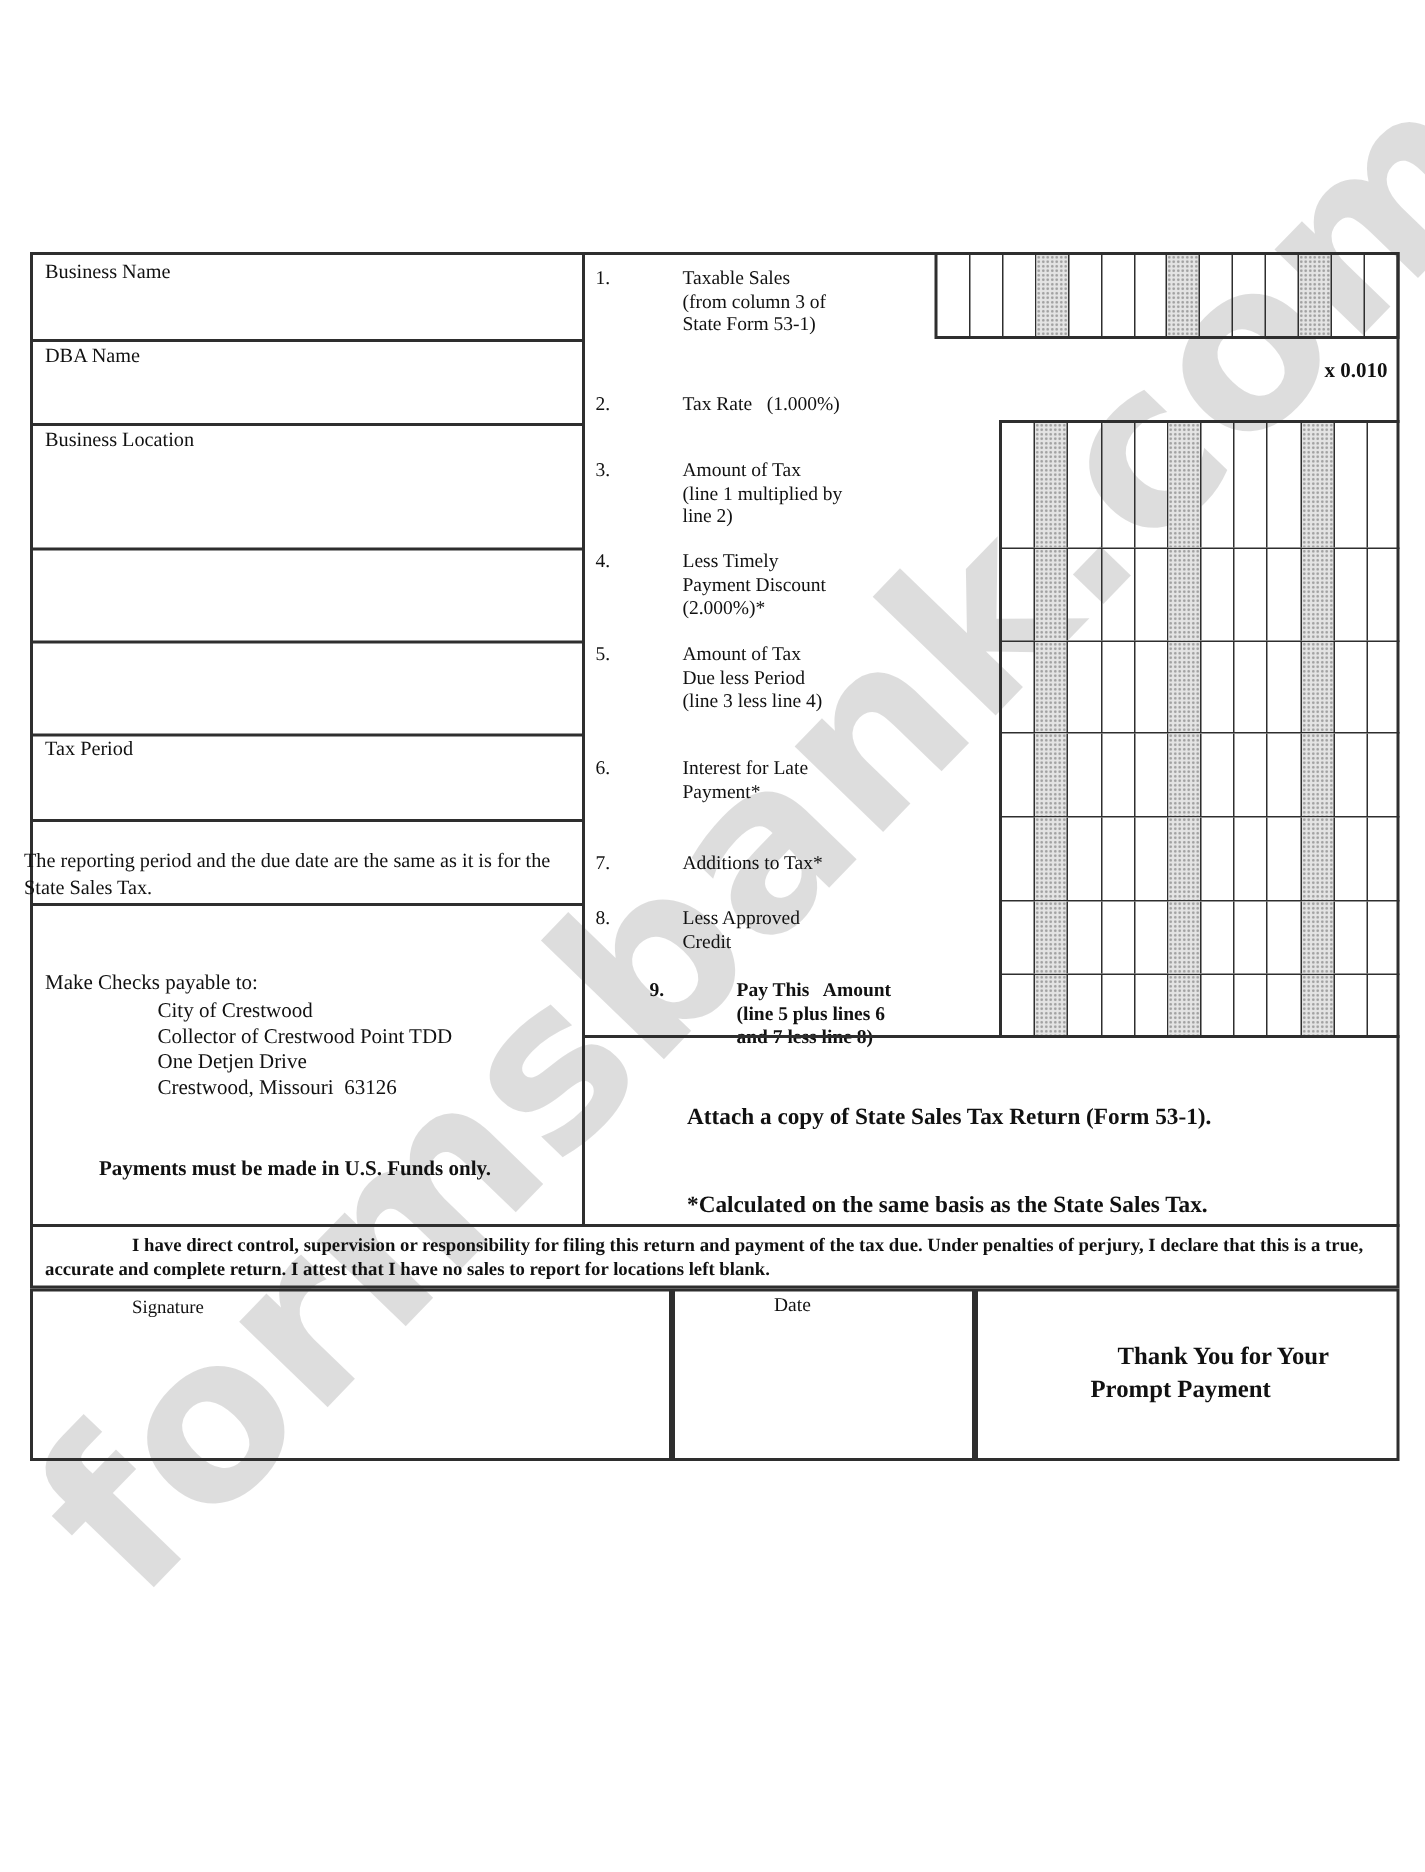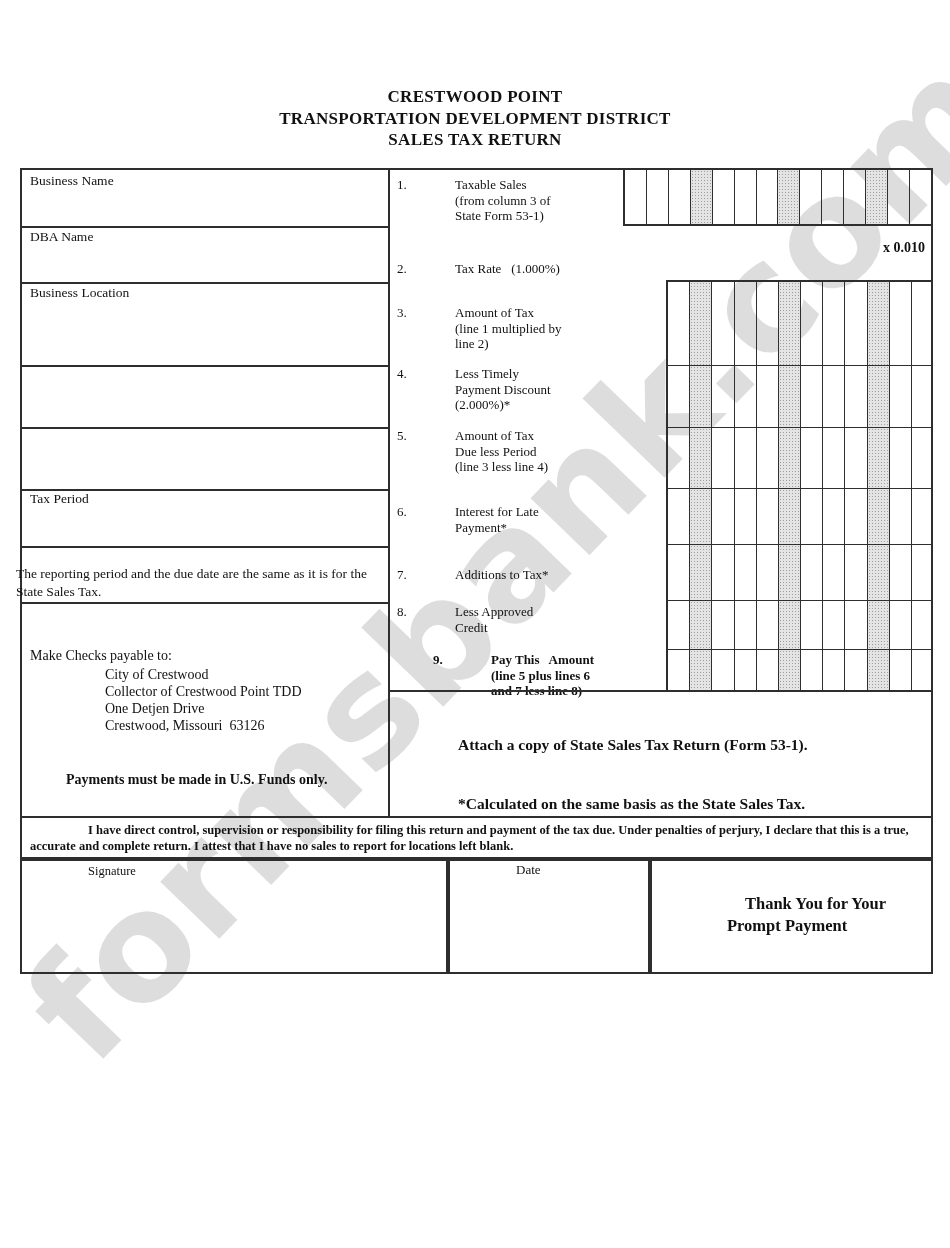--- a/index.html
+++ b/index.html
@@ -60,25 +60,20 @@
 </style>
 </head>
 <body>
 
 <div class="page">
 
   <div class="watermark">formsbank.com</div>
 
   <div class="content">
 
-    <div class="title">
-      <div>CRESTWOOD POINT</div>
-      <div>TRANSPORTATION DEVELOPMENT DISTRICT</div>
-      <div>SALES TAX RETURN</div>
-    </div>
 
     <div class="outer-box"></div>
 
     <div class="vline" style="left:388px; top:168px; height:650px;"></div>
     <div class="hline" style="left:20px; top:226px; width:370px;"></div>
     <div class="hline" style="left:20px; top:282px; width:370px;"></div>
     <div class="hline" style="left:20px; top:365px; width:370px;"></div>
     <div class="hline" style="left:20px; top:427px; width:370px;"></div>
     <div class="hline" style="left:20px; top:489px; width:370px;"></div>
     <div class="hline" style="left:20px; top:546px; width:370px;"></div>

